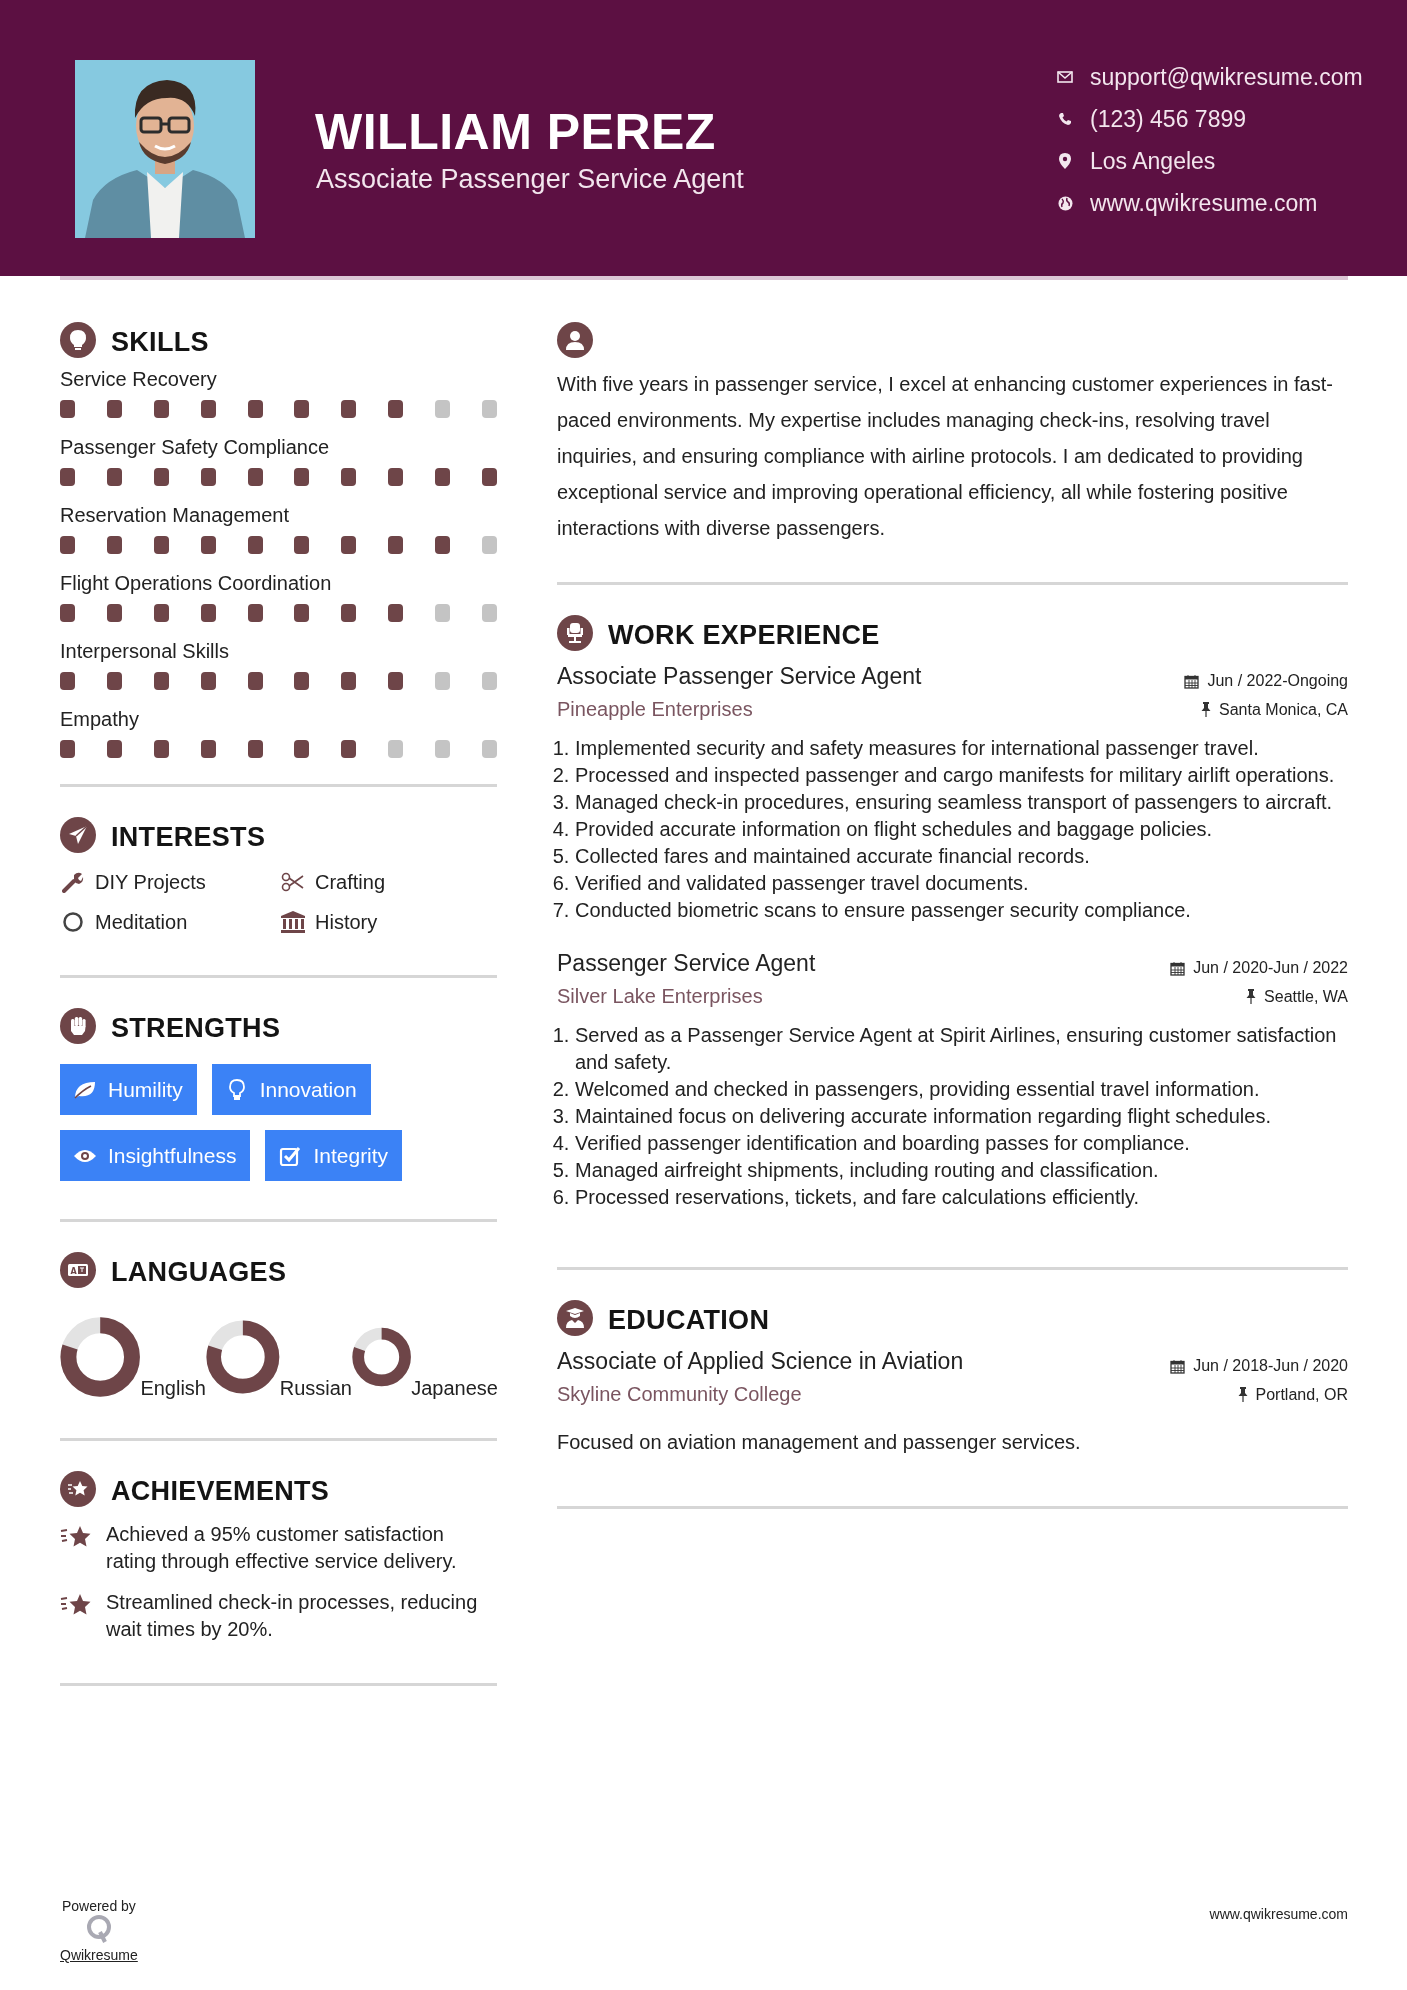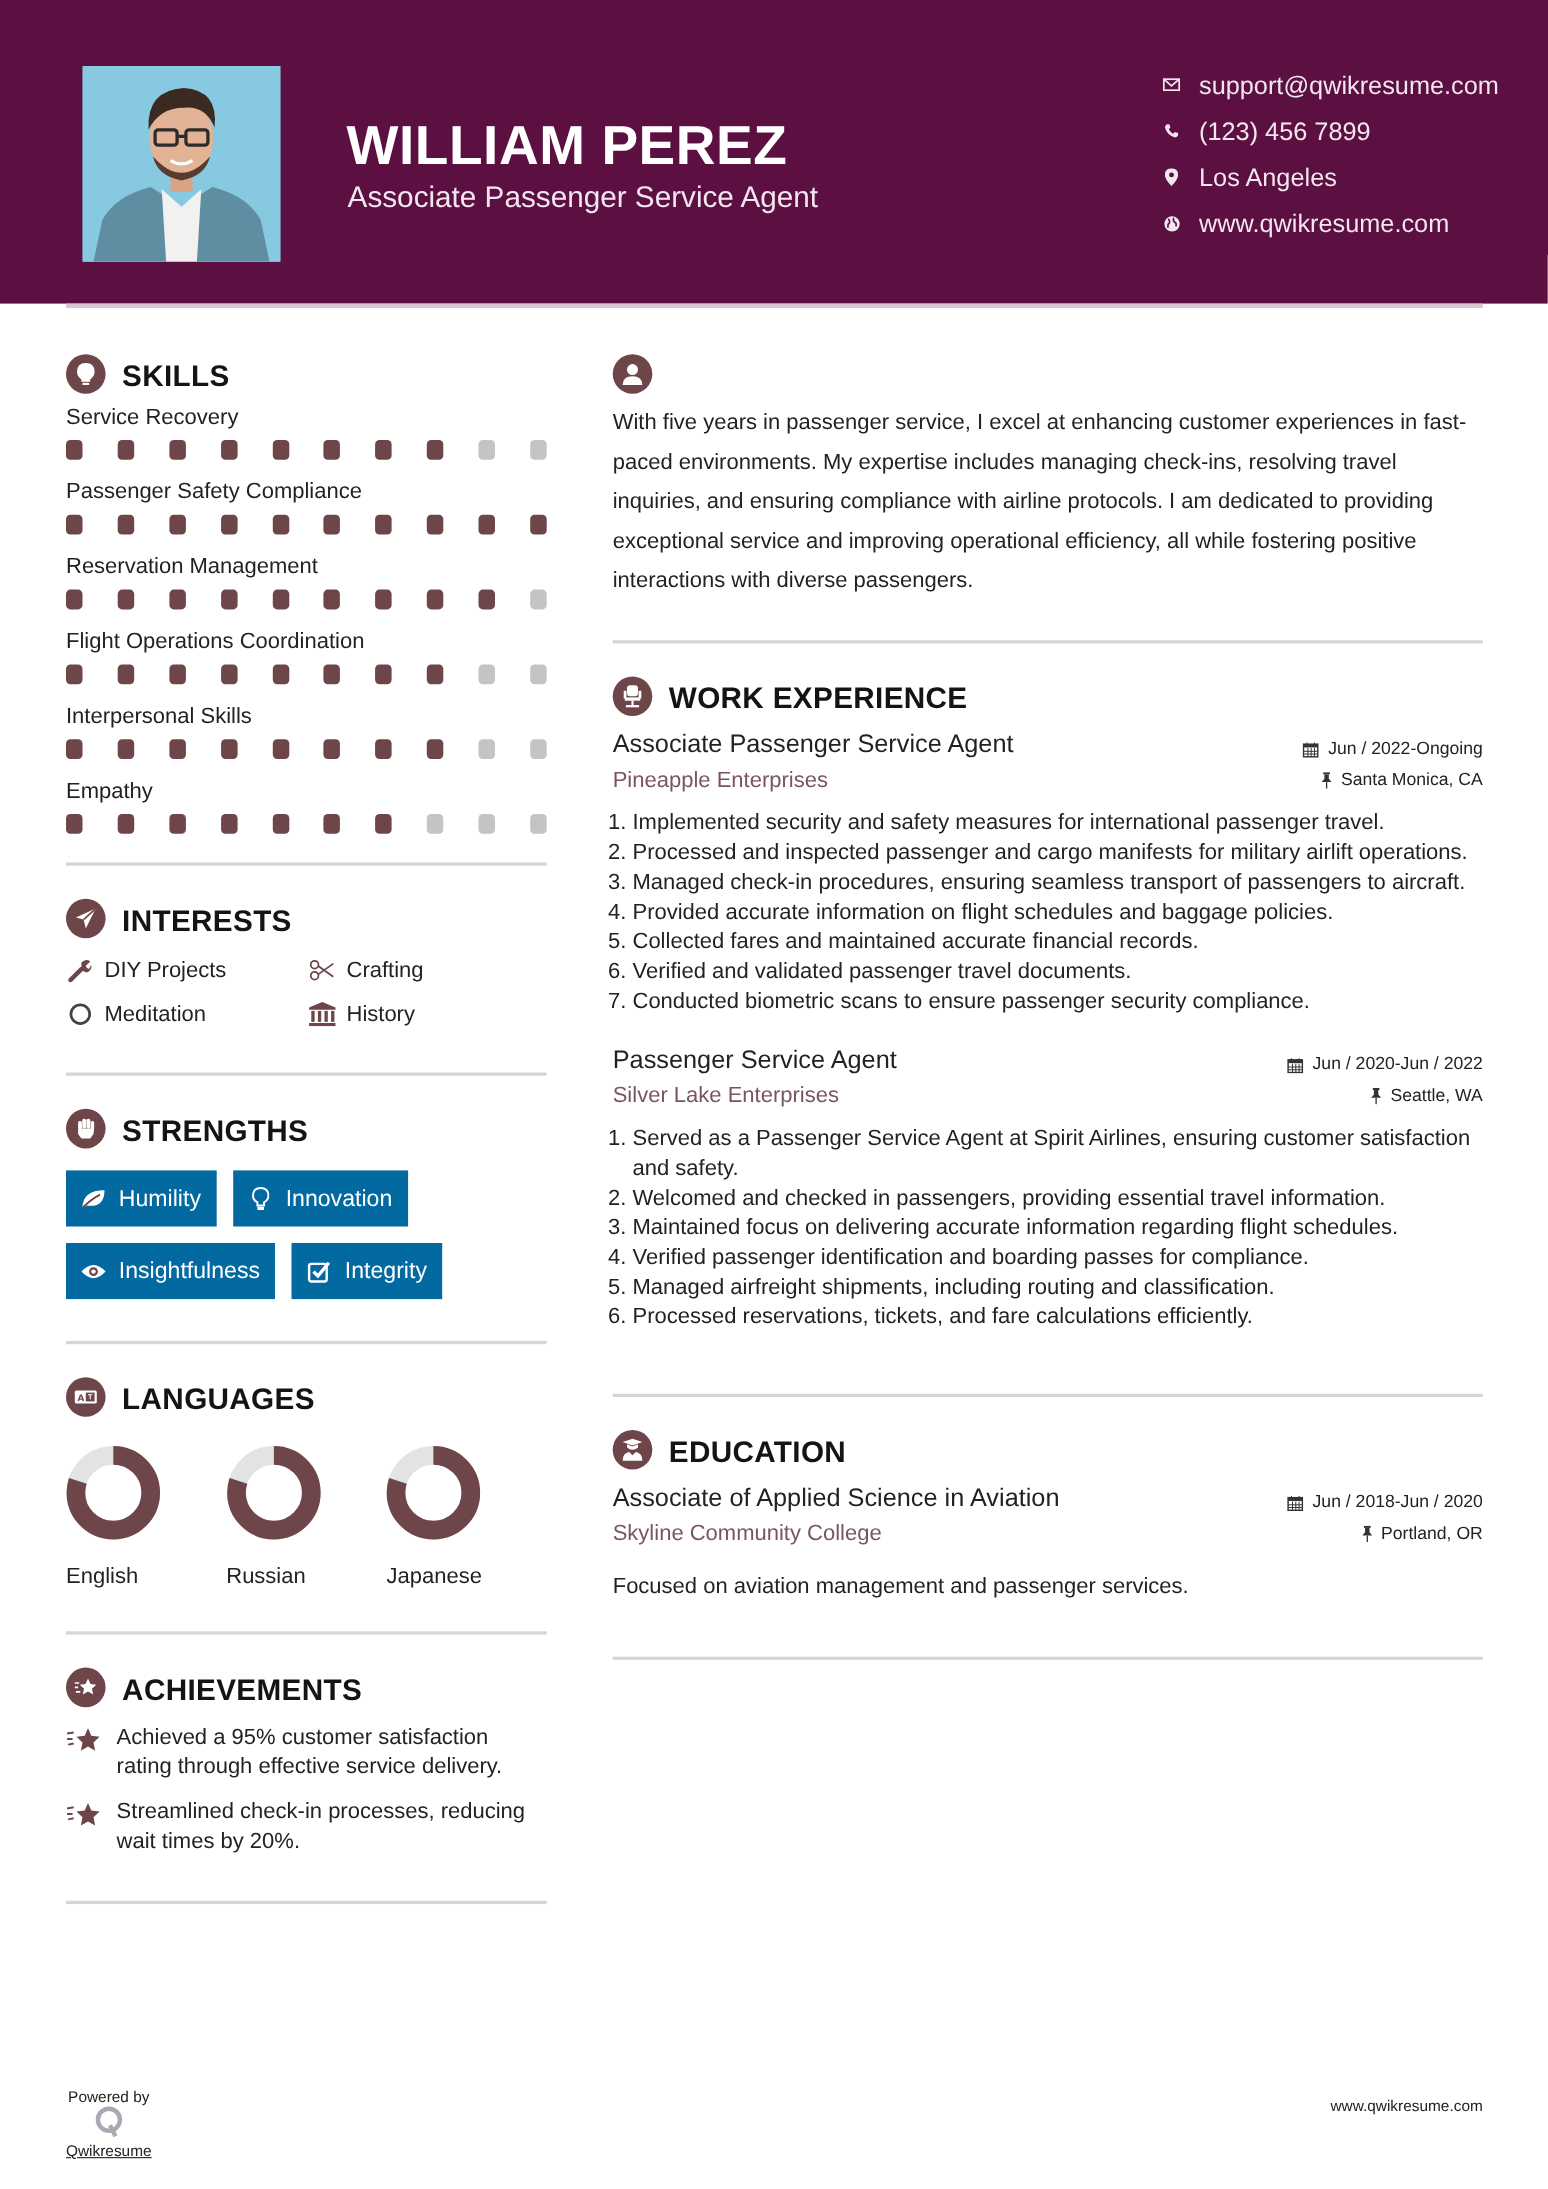--- a/index.html
+++ b/index.html
@@ -29,25 +29,25 @@
   .skill-name { font-size: 20px; color: #222; margin-top: 4px; height: 30px; line-height: 30px; }
   .dots { display: flex; justify-content: space-between; padding: 0 0 0 0; margin: 6px 0 14px 0; width: 437px; }
   .dot { width: 15px; height: 18px; border-radius: 4px; background: #6e4548; }
   .dot.off { background: #c4c4c4; }
 
   .interests { display: grid; grid-template-columns: 220px 200px; row-gap: 14px; margin-top: 16px; }
   .interest { display: flex; align-items: center; font-size: 20px; color: #222; }
   .interest .ii { width: 26px; height: 26px; margin-right: 9px; display: flex; align-items: center; justify-content: center; }
 
   .strengths { display: flex; flex-wrap: wrap; gap: 15px 15px; margin-top: 20px; width: 437px; }
-  .strength { background: #0369a1; color: #fff; height: 51px; padding: 0 14px 0 12px; display: flex; align-items: center; font-size: 21px; }
+  .strength { background: #3b82f6; color: #fff; height: 51px; padding: 0 14px 0 12px; display: flex; align-items: center; font-size: 21px; }
   .strength .si { width: 26px; height: 26px; margin-right: 10px; display: flex; align-items: center; justify-content: center; }
 
   .langs { display: flex; margin-top: 26px; }
-  .lang { width: 146px; display: flex; flex-direction: column; align-items: flex-start; }
+  .lang { width: 146px; display: flex; flex-direction: row; align-items: flex-end; }
   .lang svg { width: 86px; height: 86px; }
   .lang-name { font-size: 20px; color: #222; margin-top: 22px; }
 
   .ach { display: flex; margin-top: 14px; }
   .ach .ai { width: 36px; height: 28px; margin-right: 10px; flex-shrink: 0; padding-top: 3px; }
   .ach .at { font-size: 20px; color: #222; line-height: 27px; }
 
   
   .right { position: absolute; left: 557px; top: 322px; width: 791px; }
   .summary { font-size: 20px; line-height: 36px; color: #222; margin-top: 8px; }

